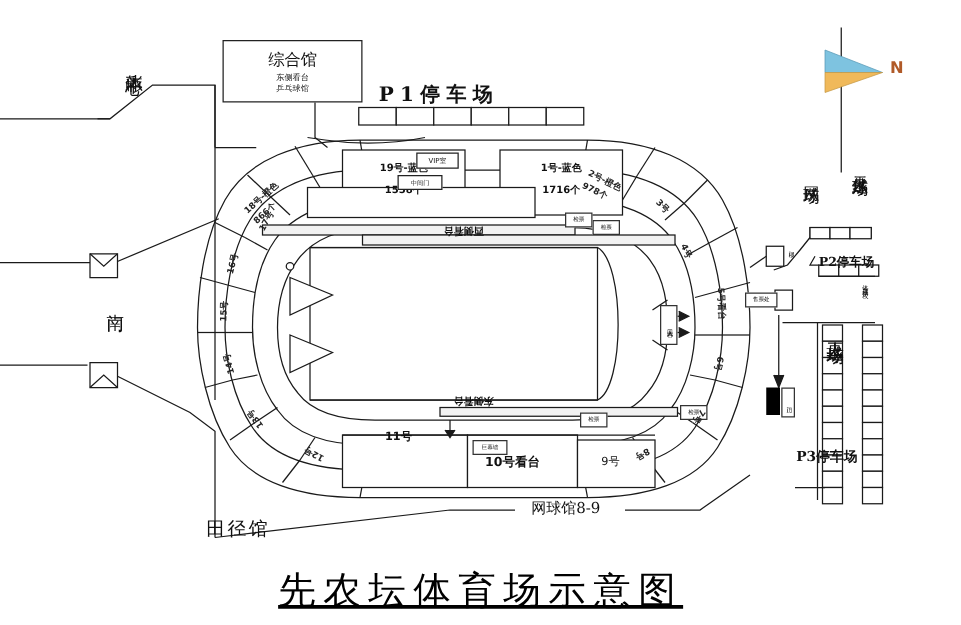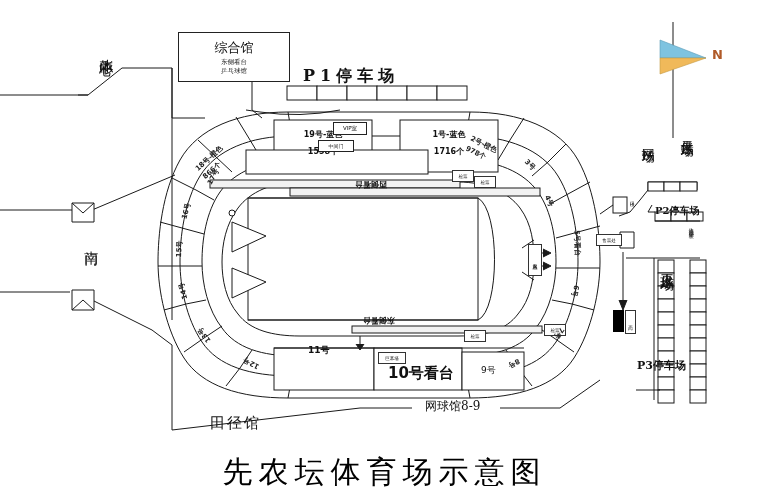--- a/index.html
+++ b/index.html
@@ -9,21 +9,21 @@
   svg#map{position:absolute;left:0;top:0;width:769px;height:500px;}
   .lbl{position:absolute;white-space:nowrap;line-height:1.05;}
   .vert{writing-mode:vertical-rl;text-orientation:upright;letter-spacing:1px;}
   .box{position:absolute;border:1px solid #222;background:#fff;text-align:center;
        display:flex;flex-direction:column;align-items:center;justify-content:center;}
   .stand-num{font-size:8px;font-weight:bold;}
   .stand-cnt{font-size:8px;font-weight:bold;}
   .rot180{transform:rotate(180deg);}
   .title{position:absolute;left:0;width:769px;text-align:center;
          font-family:"DejaVu Serif","Liberation Serif",serif;
-         font-size:30px;letter-spacing:6px;color:#000;}
+         font-size:30px;letter-spacing:6px;color:#000;text-decoration:underline;}
   .sectlabel{position:absolute;font-size:7px;font-weight:bold;color:#222;
              transform-origin:50% 50%;white-space:nowrap;}
   .gatebox{position:absolute;border:1px solid #333;background:#fff;
            font-size:4.5px;display:flex;align-items:center;justify-content:center;}
   .darkblock{position:absolute;background:#000;}
 </style>
 </head>
 <body>
 
 <div id="stage">
@@ -244,21 +244,21 @@
   <div class="box" style="left:178px;top:32px;width:110px;height:48px;">
     <div style="font-size:13px;font-family:'DejaVu Serif',serif;">综合馆</div>
     <div style="font-size:6.5px;margin-top:1px;">东侧看台</div>
     <div style="font-size:6.5px;text-align:center;">乒乓球馆</div>
   </div>
 
   <div class="lbl vert" style="left:99px;top:48px;font-size:14px;font-family:'DejaVu Serif',serif;">体彩中心</div>
 
   <div class="lbl" style="left:84px;top:240px;font-size:14px;font-family:'DejaVu Serif',serif;writing-mode:vertical-rl;text-orientation:upright;">南门</div>
 
-  <div class="lbl" style="left:165px;top:416px;font-size:15px;font-family:'DejaVu Serif',serif;letter-spacing:2px;margin-left:45px;">田径馆</div>
+  <div class="lbl" style="left:165px;top:416px;font-size:15px;font-family:'DejaVu Serif',serif;letter-spacing:2px;">田径馆</div>
 
   <div class="lbl" style="left:303px;top:68px;font-size:16px;font-weight:bold;letter-spacing:5px;font-family:'DejaVu Serif',serif;">P1停车场</div>
 
   <div class="lbl" style="left:283px;top:131px;width:80px;text-align:center;">
     <div class="stand-num">19号-蓝色</div>
     <div class="stand-cnt" style="margin-top:9px;">1558个</div>
   </div>
 
   <div class="lbl" style="left:409px;top:131px;width:80px;text-align:center;">
     <div class="stand-num">1号-蓝色</div>
@@ -283,21 +283,21 @@
     <span>检票</span>
   </div>
   <div class="gatebox" style="left:544px;top:324px;width:20px;height:10px;">
     <span>检票</span>
   </div>
 
   <div class="lbl rot180" style="left:355px;top:180px;font-size:8px;font-weight:bold;">西侧看台</div>
   <div class="lbl rot180" style="left:363px;top:316px;font-size:8px;font-weight:bold;">东侧看台</div>
 
   <div class="lbl" style="left:308px;top:346px;font-size:9px;font-weight:bold;">11号</div>
-  <div class="lbl" style="left:388px;top:366px;font-size:15px;font-weight:bold;">10号看台</div>
+  <div class="lbl" style="left:388px;top:366px;font-size:10px;font-weight:bold;">10号看台</div>
   <div class="lbl" style="left:481px;top:366px;font-size:9px;font-weight:normal;">9号</div>
   <div class="gatebox" style="left:378px;top:352px;width:26px;height:10px;">
     <span>巨幕墙</span>
   </div>
 
   <div class="sectlabel" style="left:196px;top:152px;transform:rotate(-42deg);">
     <div>18号-橙色</div>
     <div style="margin-top:1px;">866个</div>
   </div>
   <div class="sectlabel" style="left:205px;top:172px;transform:rotate(-62deg);">17号</div>

